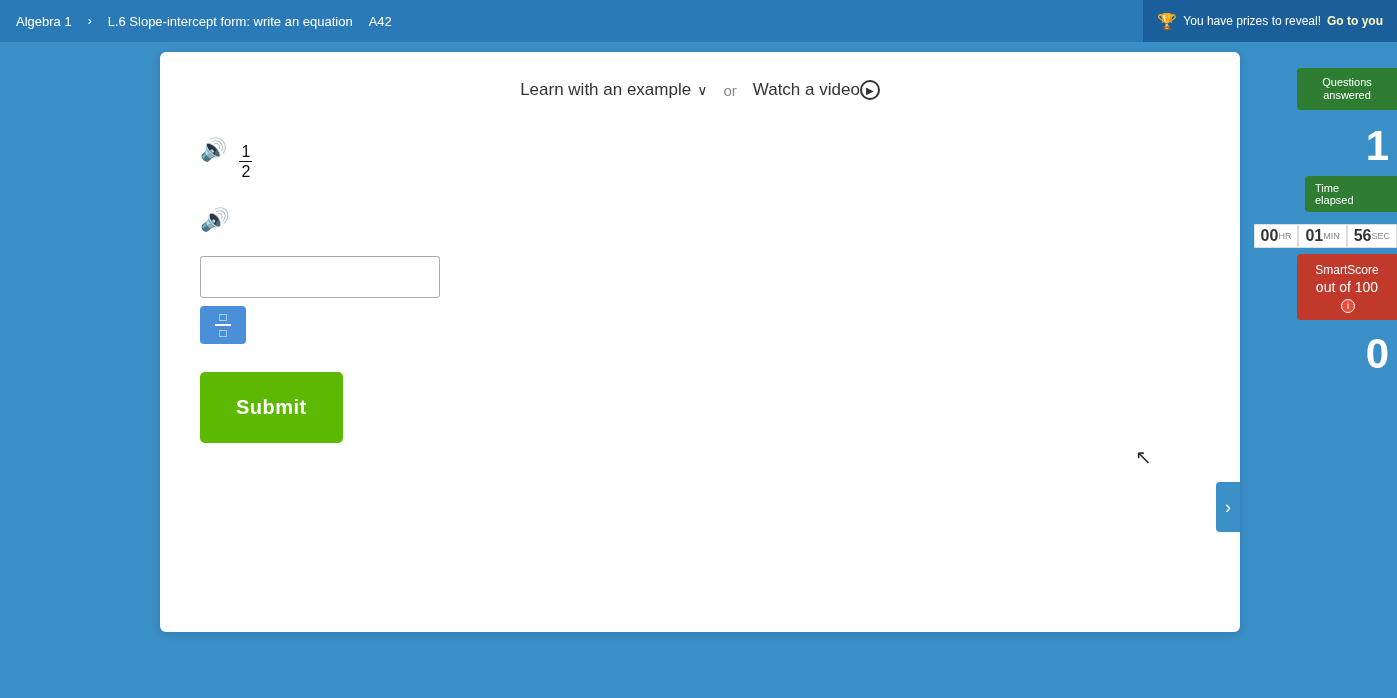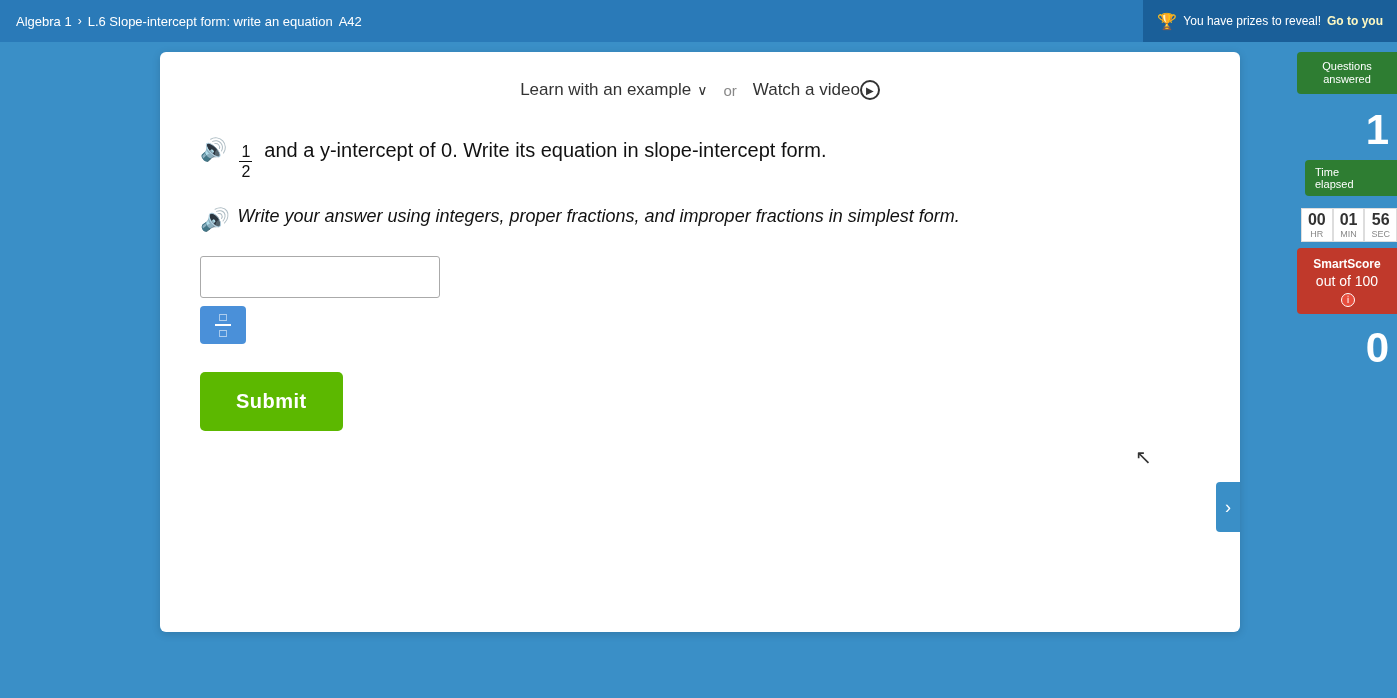--- a/index.html
+++ b/index.html
@@ -19,21 +19,21 @@
       display: flex;
       align-items: center;
       padding: 0 16px;
       position: relative;
     }
     .breadcrumb {
       color: #fff;
       font-size: 13px;
       display: flex;
       align-items: center;
-      gap: 6px;
+      gap: 16px;
     }
     .breadcrumb a {
       color: #fff;
       text-decoration: none;
     }
     .breadcrumb .chevron {
       color: #fff;
       font-size: 12px;
     }
     .prize-banner {
@@ -220,21 +220,21 @@
     }
 
     
     .submit-btn {
       background: #5cb800;
       color: #fff;
       border: none;
       border-radius: 5px;
       font-size: 20px;
       font-weight: bold;
-      padding: 18px 36px;
+      padding: 24px 36px;
       cursor: pointer;
       letter-spacing: 0.5px;
     }
 
     
     .work-it-out {
       text-align: center;
       margin-top: 30px;
       font-size: 18px;
       color: #555;
@@ -300,21 +300,21 @@
     .time-display {
       display: flex;
       gap: 0;
       justify-content: flex-end;
       margin-top: 2px;
       background: #fff;
       border-radius: 2px;
     }
     .time-cell {
       display: flex;
-      flex-direction: column;
+      flex-direction: row;
       align-items: center;
       border: 1px solid #ddd;
       padding: 2px 6px;
     }
     .time-cell .t-val {
       font-size: 16px;
       font-weight: bold;
       color: #333;
     }
     .time-cell .t-unit {
@@ -326,21 +326,21 @@
       background: #c0392b;
       color: #fff;
       border-radius: 4px 0 0 4px;
       padding: 6px 10px;
       text-align: center;
       width: 100px;
       margin-bottom: 4px;
     }
     .smartscore-box .ss-label {
       font-size: 12px;
-      font-weight: bold;
+      font-weight: normal;
     }
     .smartscore-box .ss-sub {
       font-size: 14px;
       text-align: right;
     }
     .ss-info {
       display: inline-block;
       width: 14px;
       height: 14px;
       border-radius: 50%;
@@ -424,28 +424,26 @@
     </div>
 
     
     <div class="question-block">
       <div class="question-line">
         <span class="speaker-icon">🔊</span>
         <span class="fraction">
           <span class="num">1</span>
           <span class="den">2</span>
         </span>
-        <span>and a y-intercept of 0. Write its equation in slope-intercept form.</span>
       </div>
     </div>
 
     
     <div class="instruction-line">
       <span class="speaker-icon">🔊</span>
-      <span>Write your answer using integers, proper fractions, and improper fractions in simplest form.</span>
     </div>
 
     
     <div class="answer-area">
       <input type="text" class="answer-input" placeholder="" style="">
       <button class="fraction-btn">
         <div class="fraction-btn-inner">
           <div class="fb-num">□</div>
           <div class="fb-den">□</div>
         </div>
@@ -456,21 +454,21 @@
     <button class="submit-btn">Submit</button>
 
     
 
     
     <div class="right-arrow-tab">›</div>
 
   </div>
 </div>
 
-<div style="position:absolute; right:0; top:52px; display:flex; flex-direction:column; align-items:flex-end; gap:6px;">
+<div style="position:absolute; right:0; top:68px; display:flex; flex-direction:column; align-items:flex-end; gap:6px;">
 
   <div class="questions-answered-box">
     <div class="qa-label">Questions<br>answered</div>
   </div>
   <div class="questions-count">1</div>
 
   <div class="time-elapsed-box">
     <div class="te-label">Time<br>elapsed</div>
   </div>
   <div class="time-display">

